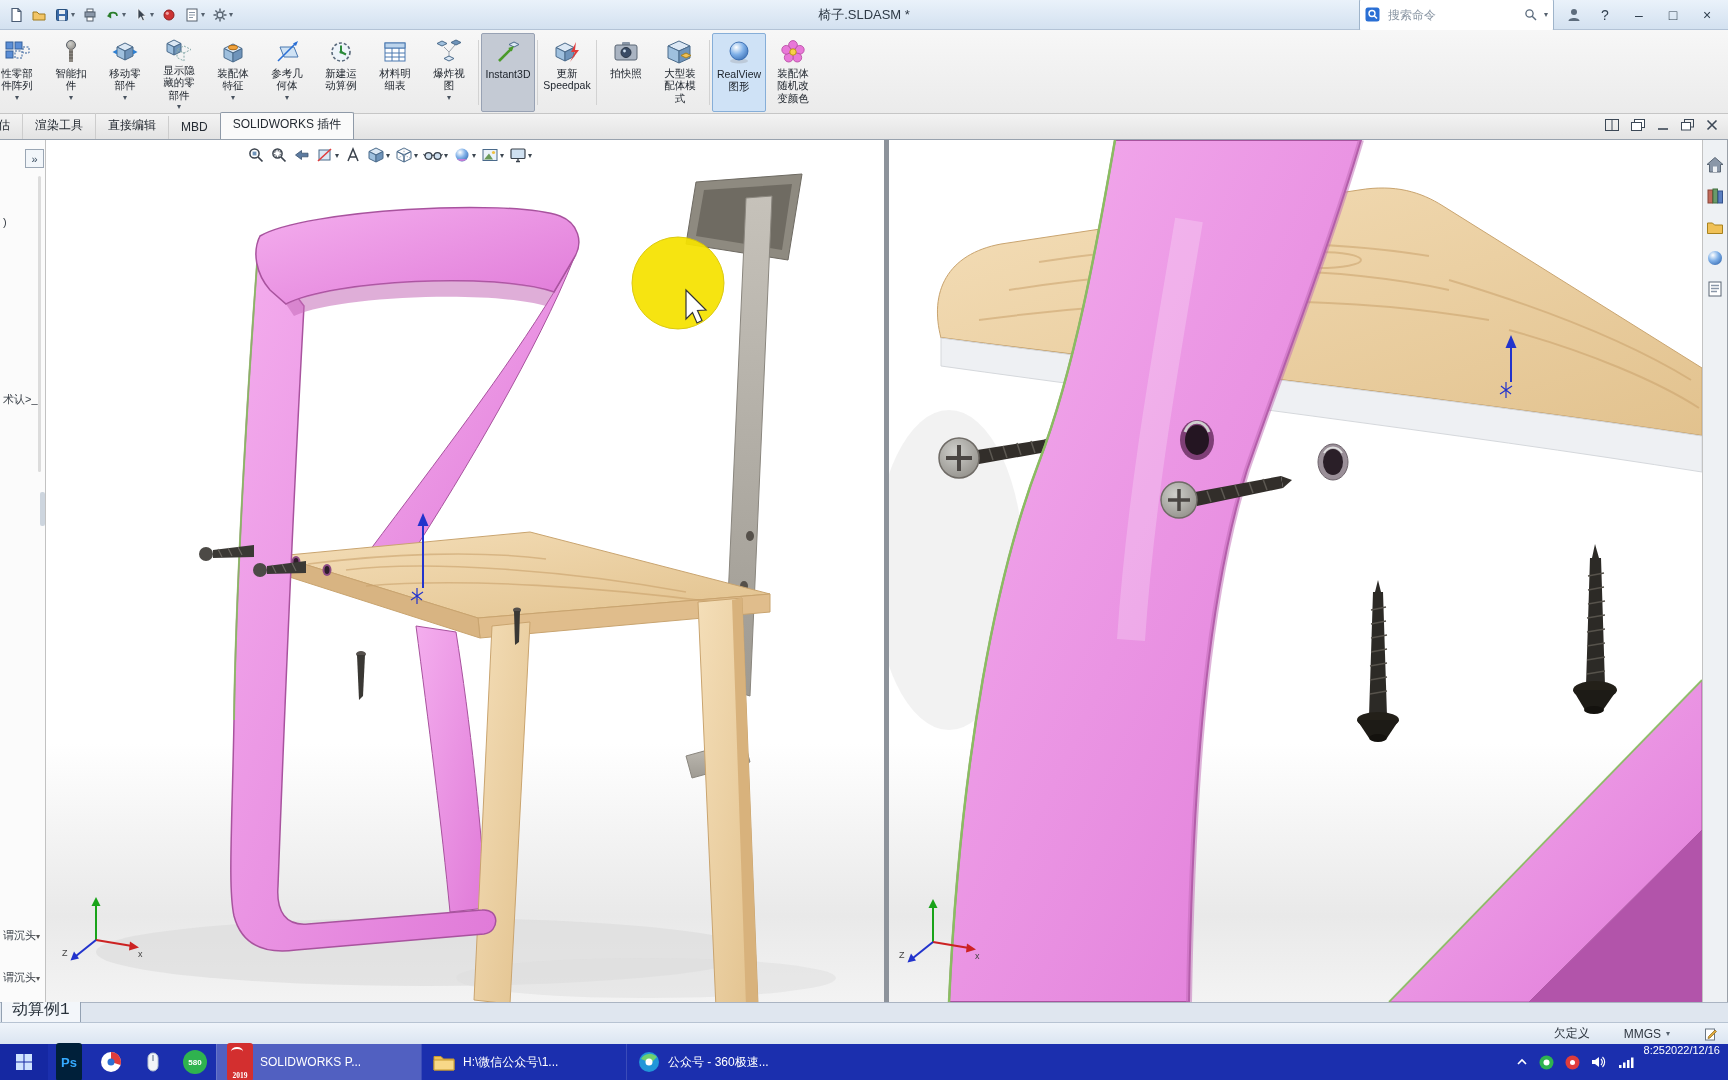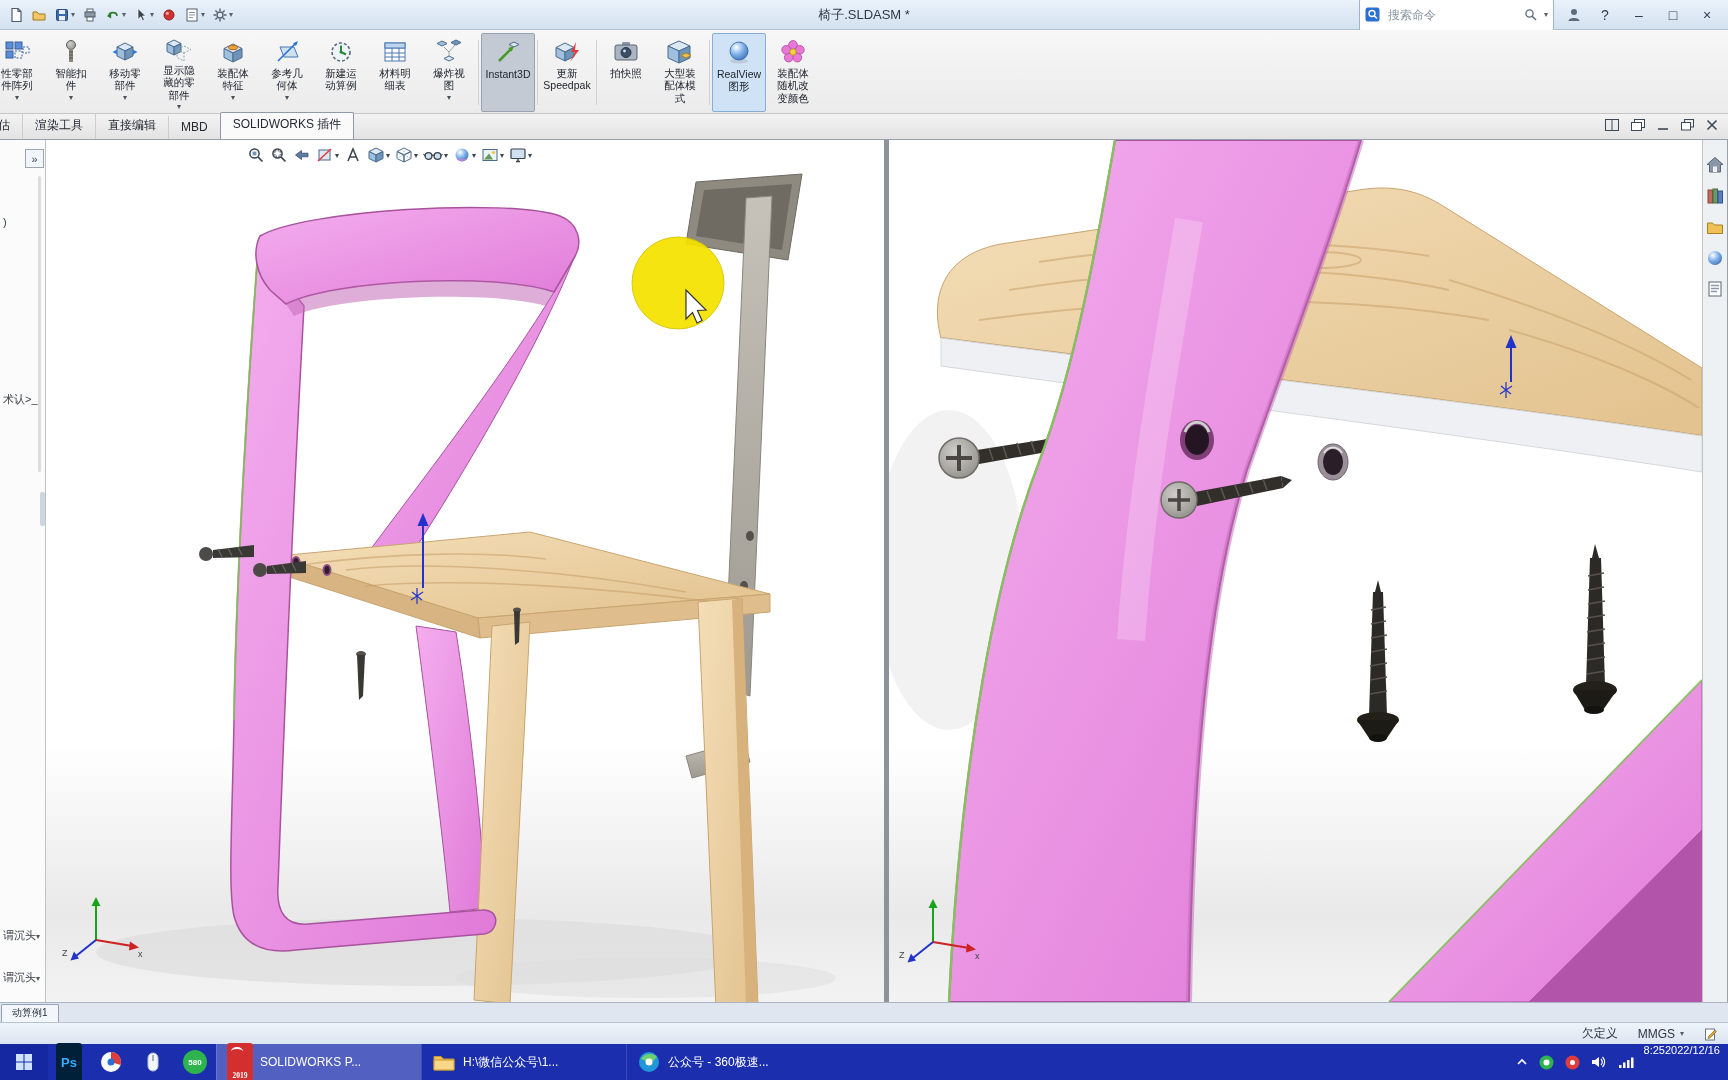--- a/index.html
+++ b/index.html
@@ -62,24 +62,24 @@
     align-items:center;padding-top:16px;gap:13px;flex:none;}
 
   .viewtools{position:absolute;left:200px;top:4px;display:flex;align-items:center;gap:3px;z-index:6;}
   .vtbtn{display:flex;align-items:center;padding:2px 1px;}
   .vtcaret{font-size:8px;color:#3c4650;margin-left:1px;}
 
   .scene{position:absolute;inset:0;}
 
   
   .motionrow{height:20px;background:#dfe6ef;border-top:1px solid #aab4c2;display:flex;align-items:flex-end;}
-  .motiontab{font-size:10px;background:#f3f6fa;border:1px solid #93a1b2;border-bottom:none;
-    padding:1px 10px 2px;margin-left:1px;border-radius:2px 2px 0 0;color:#27303a;}
+  .motiontab{font-size:16px;background:#f3f6fa;border:1px solid #93a1b2;border-bottom:none;
+    padding:1px 10px 2px;margin-left:1px;border-radius:2px 2px 0 0;color:#27303a;font-family:Liberation Mono, monospace;}
   .statusbar{height:22px;background:linear-gradient(#eff4fa,#dbe5f1);border-top:1px solid #b7c3d2;
-    display:flex;align-items:center;font-size:12px;color:#2e3640;padding:0 10px;justify-content:flex-end;gap:20px;}
+    display:flex;align-items:center;font-size:12px;color:#2e3640;padding:0 10px;justify-content:flex-end;gap:34px;}
   .status-item{display:flex;align-items:center;gap:4px;}
   .taskbar{height:36px;background:#1b2fae;display:flex;align-items:stretch;color:#fff;}
   .tstart{width:48px;display:flex;align-items:center;justify-content:center;background:#1528a2;flex:none;}
   .ticon{width:42px;display:flex;align-items:center;justify-content:center;flex:none;}
   .psbadge{width:26px;height:38px;background:#00203a;border-radius:3px;color:#35aaff;font-weight:bold;
     font-size:13px;display:flex;align-items:center;justify-content:center;}
   .c360{width:24px;height:24px;background:#2fb34f;border-radius:50%;color:#fff;font-weight:bold;
     font-size:8px;display:flex;align-items:center;justify-content:center;}
   .tapp{display:flex;align-items:center;gap:7px;padding:0 10px;width:205px;border-left:1px solid rgba(255,255,255,.14);font-size:12px;flex:none;}
   .tapp.active{background:rgba(255,255,255,.24);}

